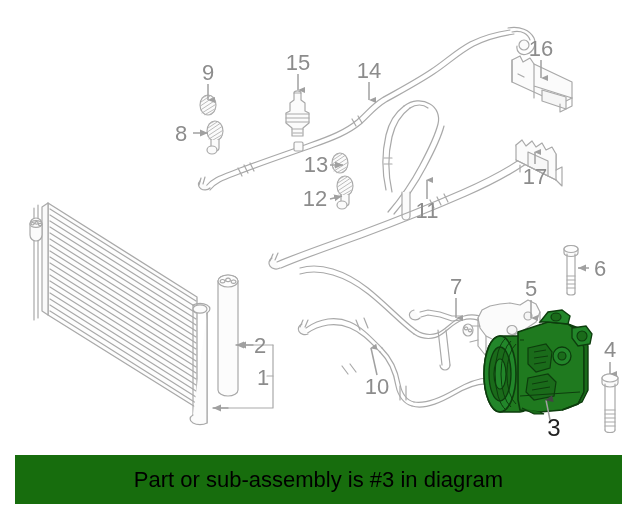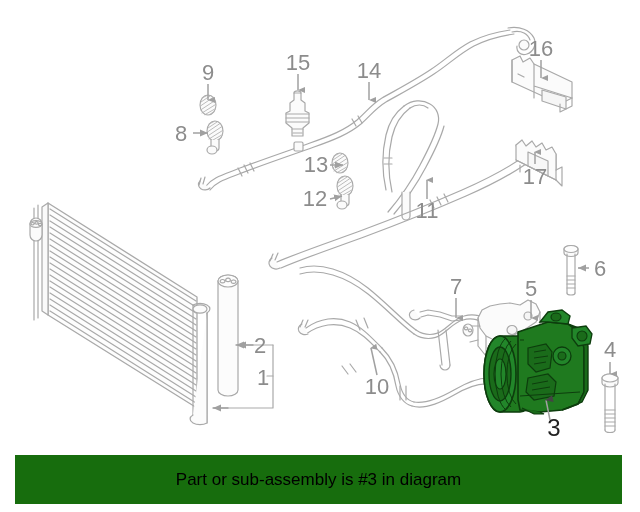--- a/index.html
+++ b/index.html
@@ -33,21 +33,21 @@
     background: #176d0d;
     display: flex;
     flex-direction: column;
     align-items: center;
     justify-content: center;
     box-sizing: border-box;
   }
   .banner-line {
     color: #000000;
     font-family: "Liberation Sans", sans-serif;
-    font-size: 17px;
+    font-size: 22px;
     line-height: 21px;
     white-space: nowrap;
     letter-spacing: 0px;
   }
   .callout-label {
     font-family: "Liberation Sans", sans-serif;
     font-size: 22px;
     fill: #8c8c8c;
   }
 </style>

